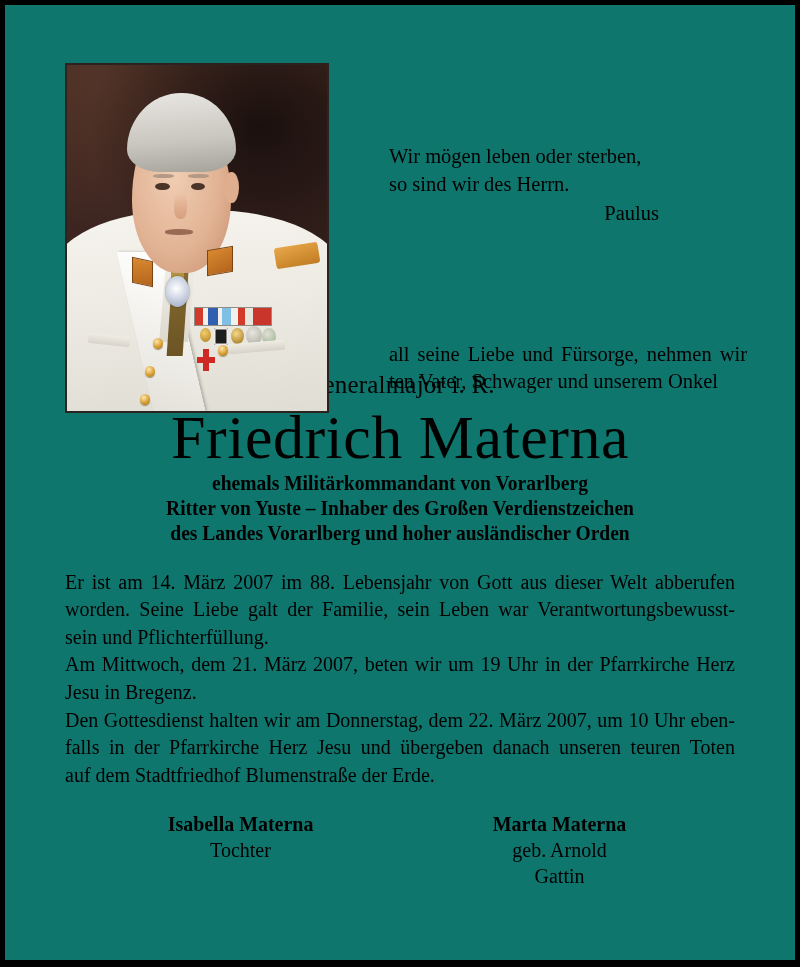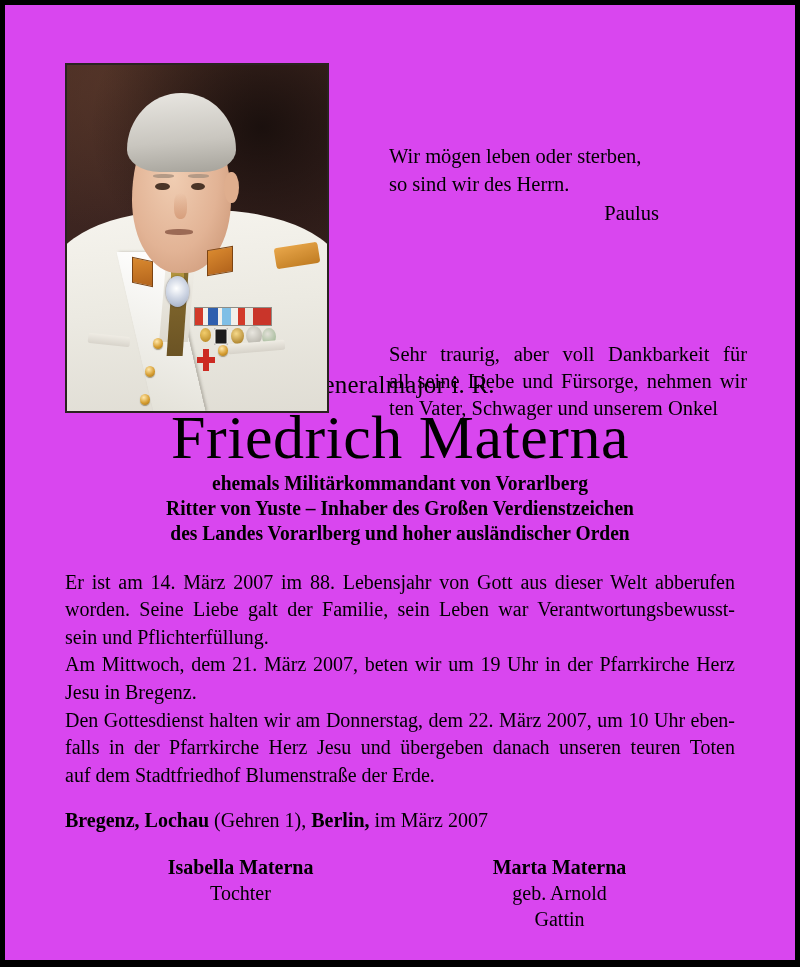--- a/index.html
+++ b/index.html
@@ -14,21 +14,21 @@
     color: #000000;
     overflow: hidden;
   }
 
   
   .notice {
     position: relative;
     width: 800px;
     height: 967px;
     box-sizing: border-box;
-    background: #d946ef;
+    background: #0f766e;
     border-top: 5px solid #000000;
     border-left: 5px solid #000000;
     border-right: 5px solid #000000;
     border-bottom: 7px solid #000000;
   }
 
   
   .top-area {
     position: relative;
     height: 360px;
@@ -397,21 +397,20 @@
       </div>
     </div>
 
     <div class="quote-top">
       <div>Wir mögen leben oder sterben,</div>
       <div>so sind wir des Herrn.</div>
       <div class="quote-attrib">Paulus</div>
     </div>
 
     <div class="quote-bottom">
-      <div style="text-align: justify; text-align-last: justify;">Sehr traurig, aber voll Dankbarkeit für</div>
       <div style="text-align: justify; text-align-last: justify;">all seine Liebe und Fürsorge, nehmen wir</div>
       <div class="last-line">ten Vater, Schwager und unserem Onkel</div>
     </div>
 
   </div>
 
   <div class="name-block">
     <div class="rank">Generalmajor i. R.</div>
     <div class="full-name">Friedrich Materna</div>
     <div class="honors">ehemals Militärkommandant von Vorarlberg</div>
@@ -429,23 +428,20 @@
       <span style="display: block; text-align: justify; text-align-last: justify;">Am Mittwoch, dem 21. März 2007, beten wir um 19 Uhr in der Pfarrkirche Herz</span>
       <span class="last-line" style="display: block;">Jesu in Bregenz.</span>
     </p>
     <p class="para-justified">
       <span style="display: block; text-align: justify; text-align-last: justify;">Den Gottesdienst halten wir am Donnerstag, dem 22. März 2007, um 10 Uhr eben-</span>
       <span style="display: block; text-align: justify; text-align-last: justify;">falls in der Pfarrkirche Herz Jesu und übergeben danach unseren teuren Toten</span>
       <span class="last-line" style="display: block;">auf dem Stadtfriedhof Blumenstraße der Erde.</span>
     </p>
   </div>
 
-  <div class="place-line">
-    <b>Bregenz, Lochau</b><span> (Gehren 1), </span><b>Berlin,</b><span> im März 2007</span>
-  </div>
 
   <div class="survivors">
     <div class="survivor-col">
       <span class="survivor-name">Isabella Materna</span>
       <span class="survivor-rel">Tochter</span>
     </div>
     <div class="survivor-col">
       <span class="survivor-name">Marta Materna</span>
       <span class="survivor-rel">geb. Arnold</span>
       <span class="survivor-rel">Gattin</span>

